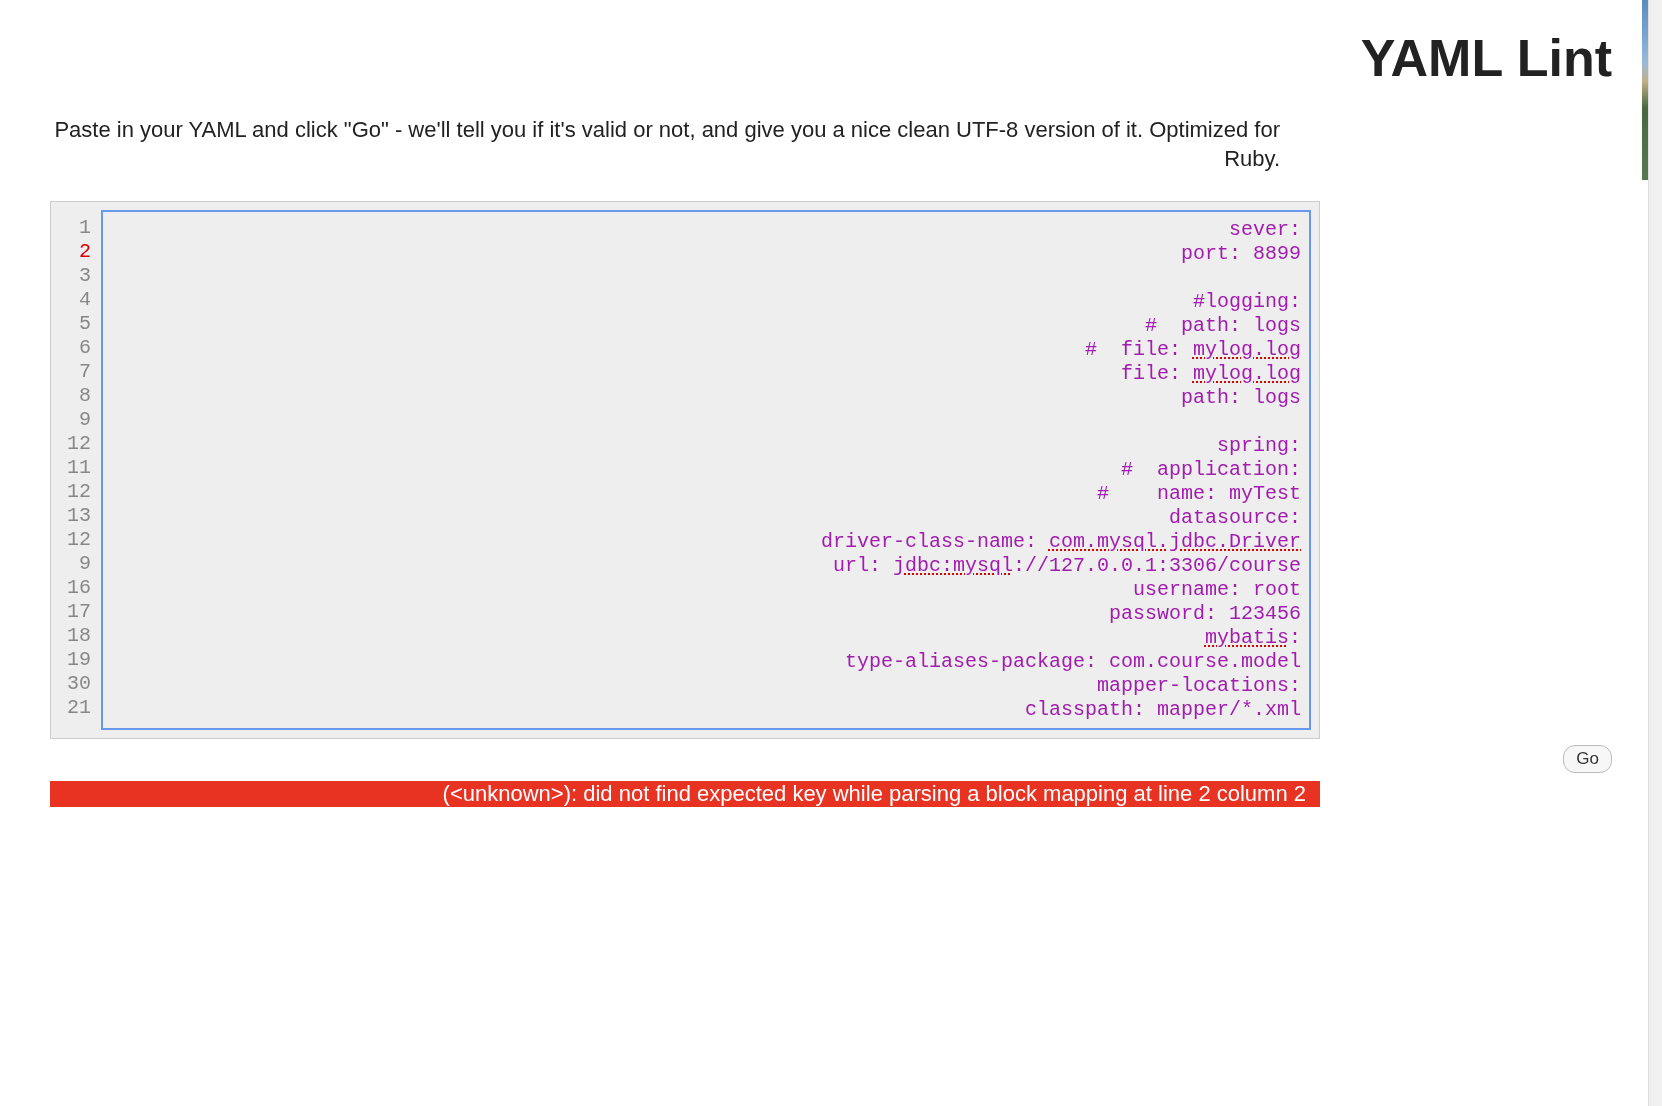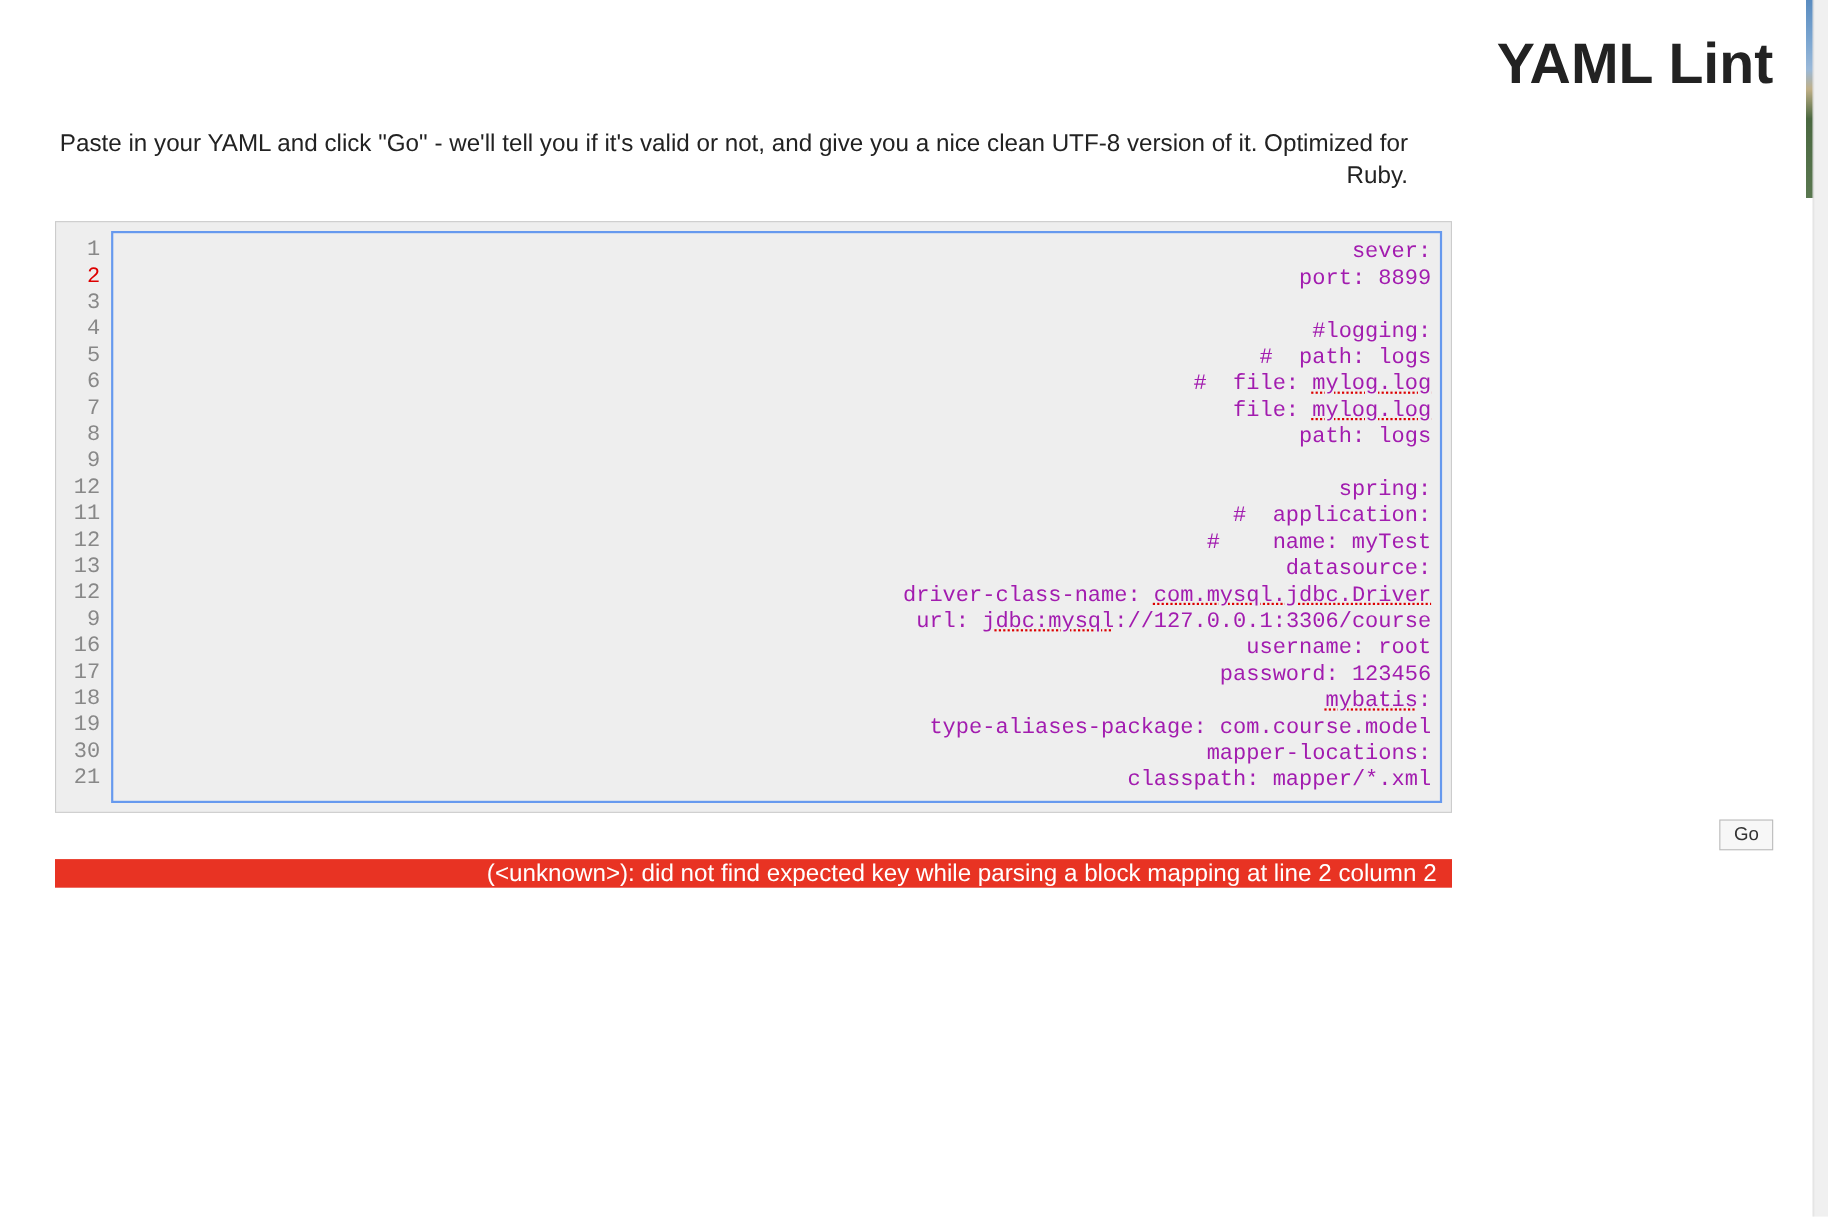--- a/index.html
+++ b/index.html
@@ -75,21 +75,21 @@
       text-decoration: underline;
       text-decoration-style: dotted;
       text-decoration-color: #d00;
       text-decoration-thickness: 2px;
       text-underline-offset: 2px;
       font-family: Liberation Mono, monospace;
     }
     .go-button {
       background: #f7f7f7;
       border: 1px solid #bbb;
-      border-radius: 0;
+      border-radius: 12px;
       padding: 3px 12px;
       font-size: 17px;
       margin-top: 6px;
       margin-left: 0;
       cursor: pointer;
       font-family: inherit;
       color: #333;
     }
     .error-bar {
       background: #e83323;

